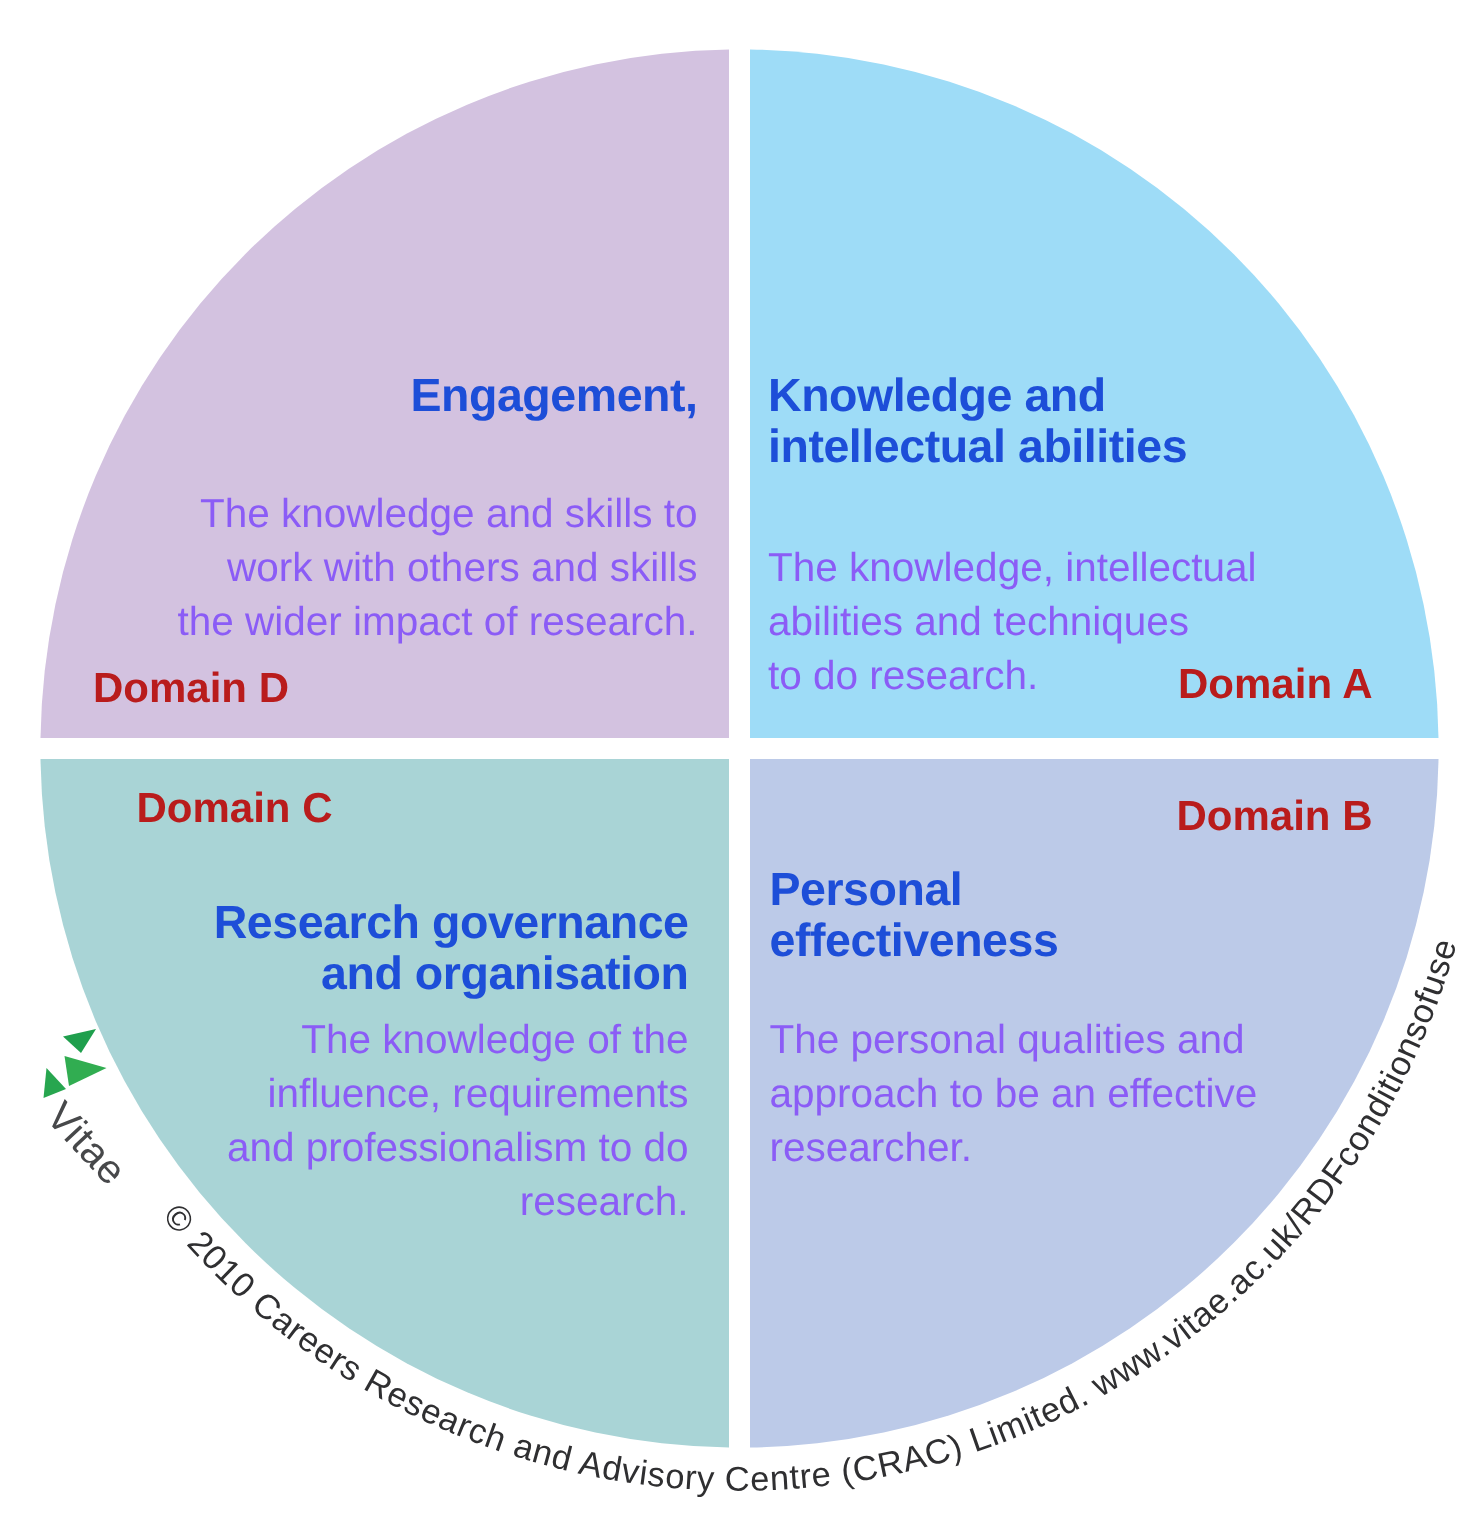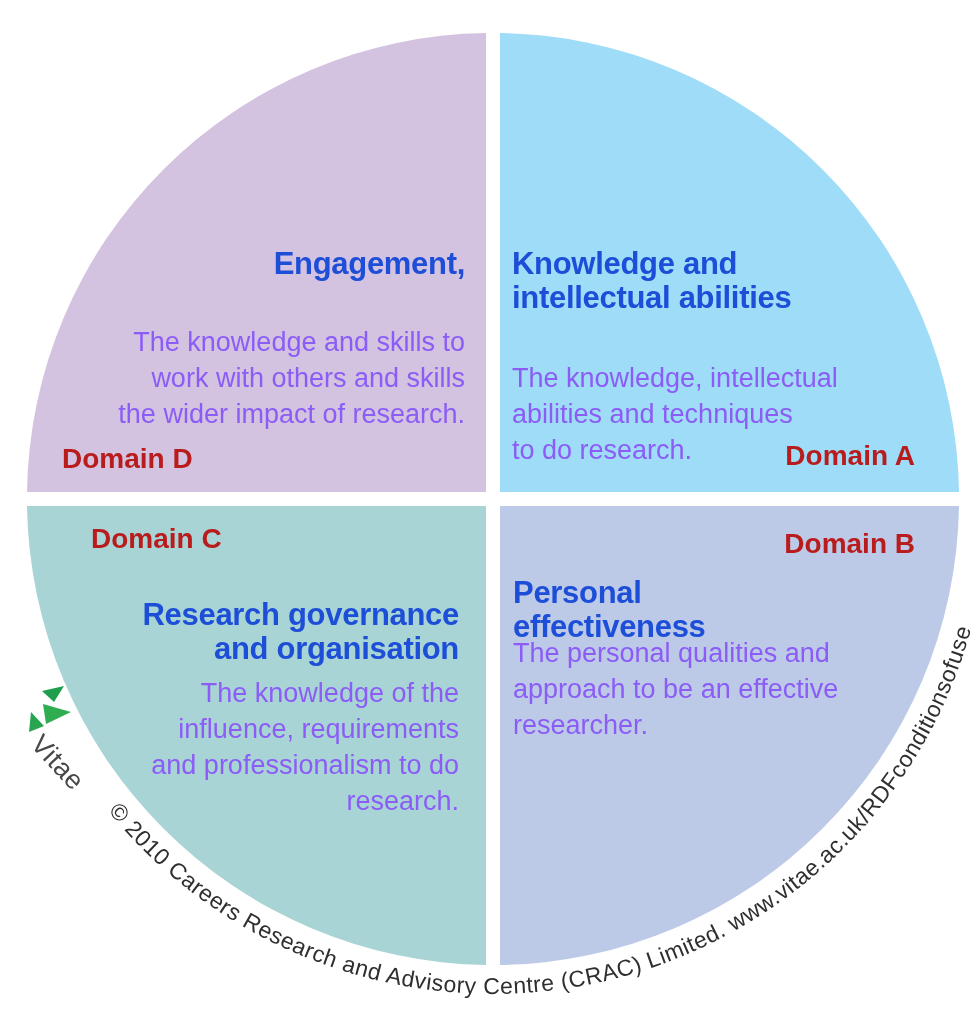--- a/index.html
+++ b/index.html
@@ -57,21 +57,21 @@
   .a-domain { right: 64px; top: 440px; }
 
   
   .c-domain { left: 63px;  top: 523px; margin-left: 28px; }
   .c-title  { right: 520px; top: 598px; }
   .c-body   { right: 520px; top: 675px; }
 
   
   .b-domain { right: 64px; top: 528px; }
   .b-title  { left: 513px; top: 576px; }
-  .b-body   { left: 513px; top: 635px; }
+  .b-body   { left: 513px; top: 675px; }
 
   .vitae-wordmark {
     left: 47px;
     top: 729px;
     font-size: 27px;
     letter-spacing: 0.5px;
     color: #47484a;
     transform: rotate(47deg);
     transform-origin: 0 0;
   }

